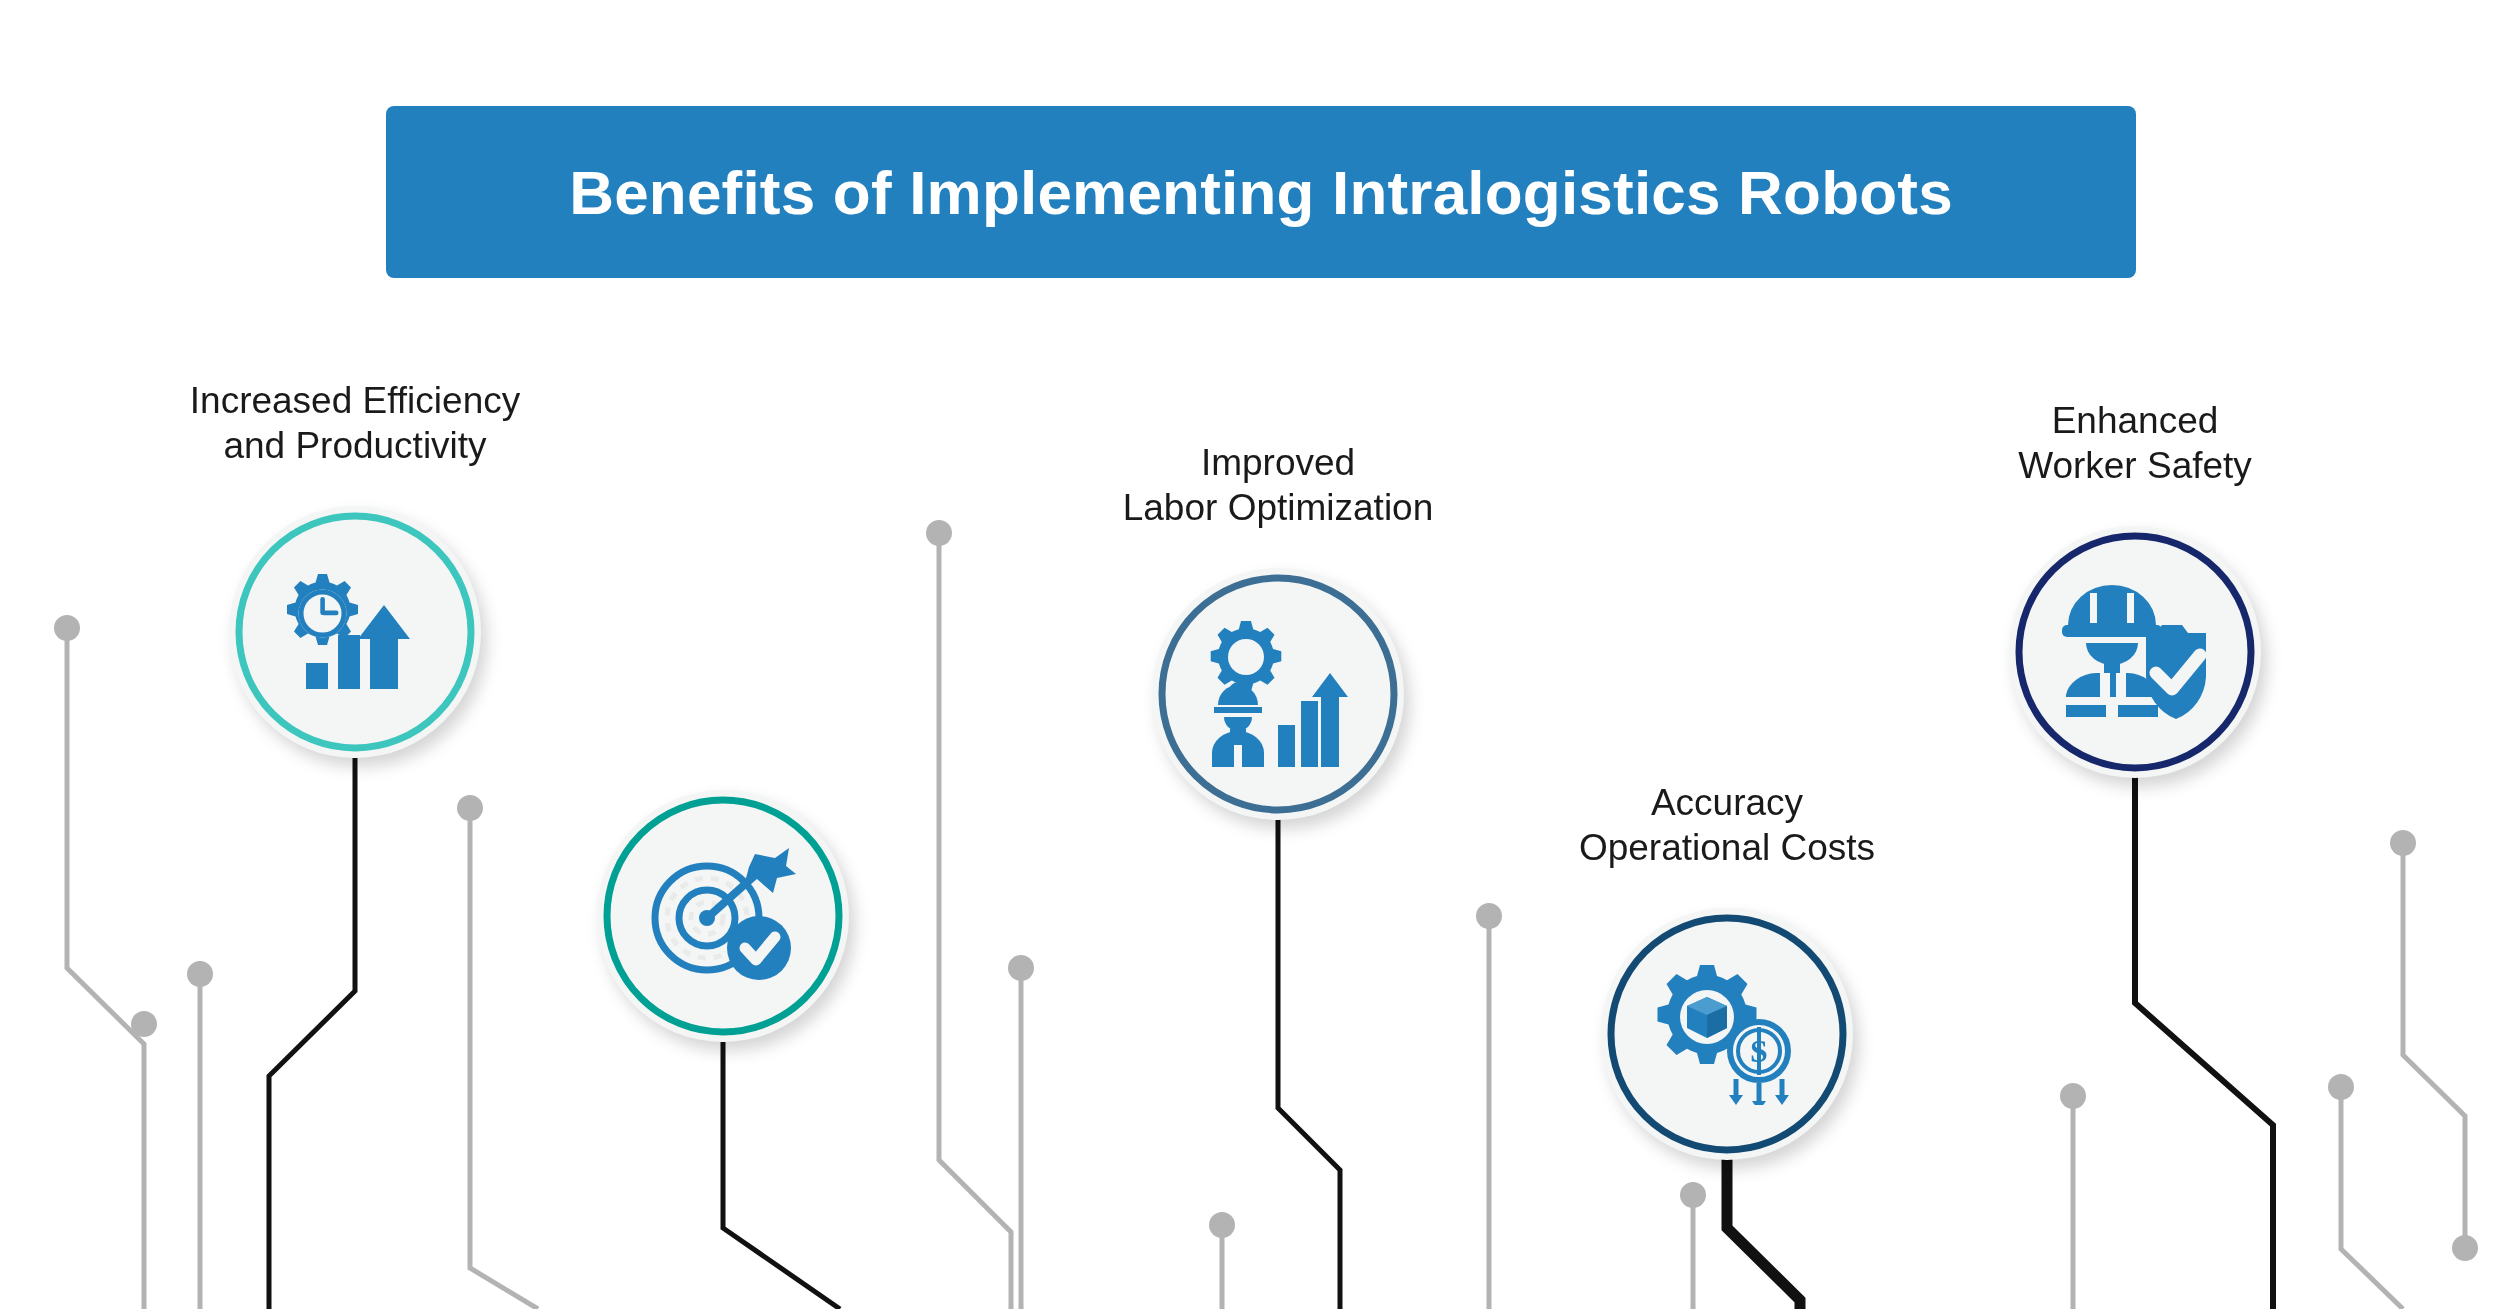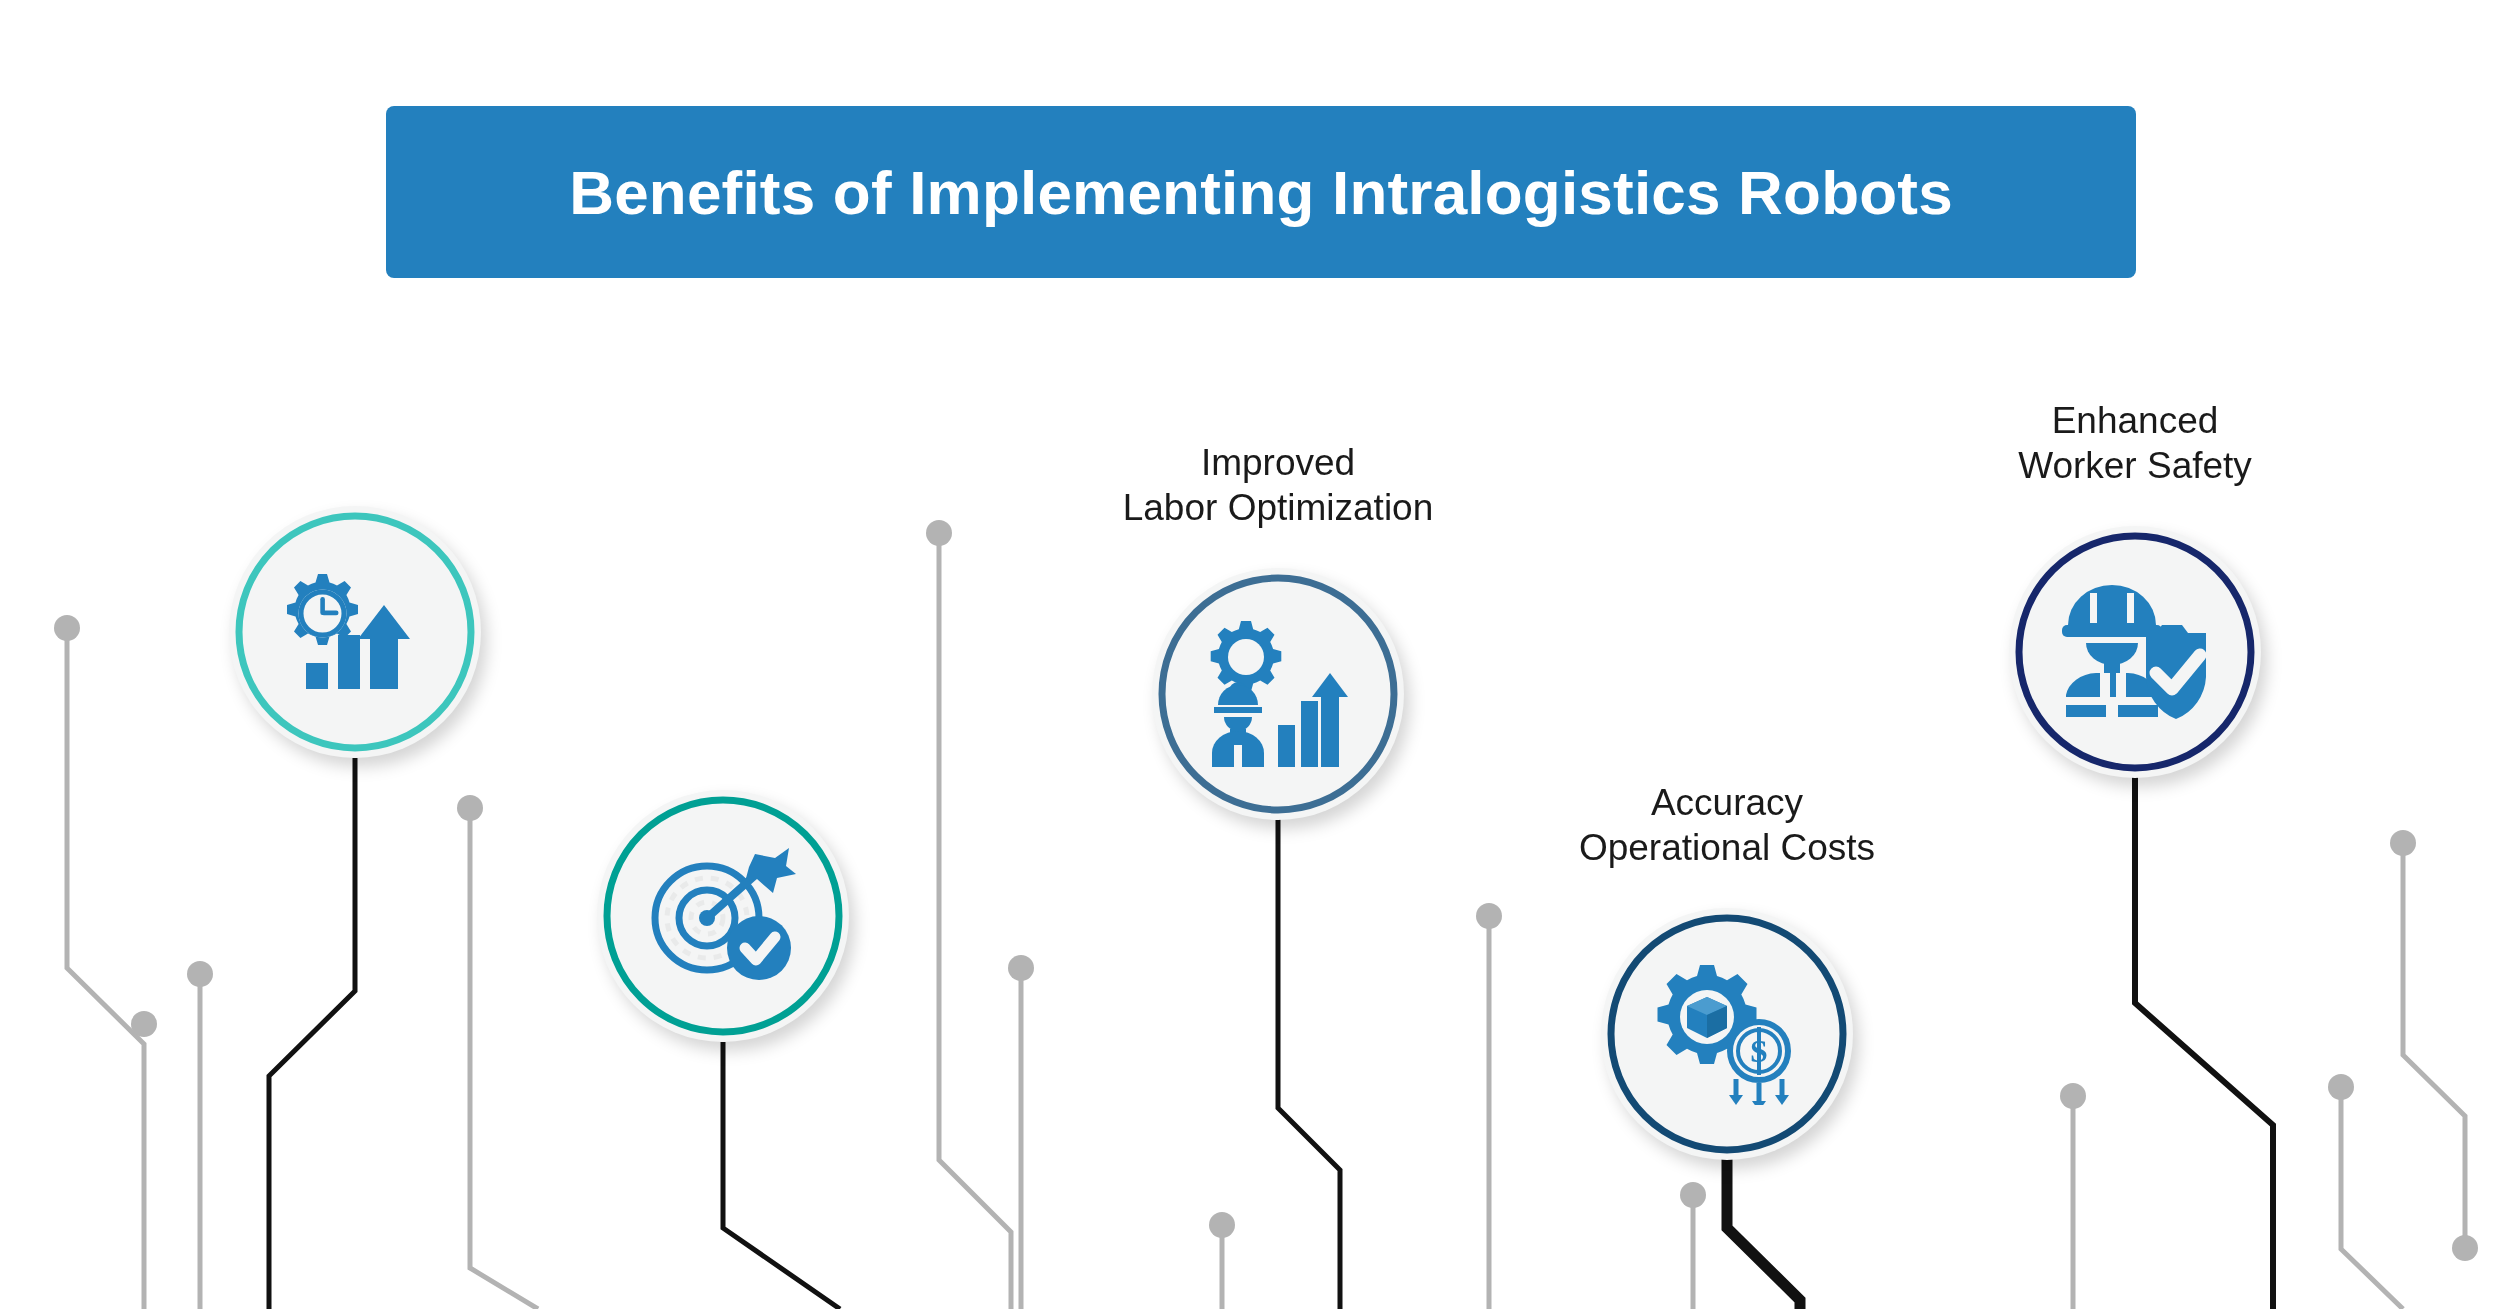--- a/index.html
+++ b/index.html
@@ -119,20 +119,22 @@
       <path d="M 1727 1142 L 1727 1228 L 1800 1300 L 1800 1309" stroke-width="11"></path>
       <path d="M 2135 758 L 2135 1003 L 2273 1125 L 2273 1309" stroke-width="6"></path>
     </g>
   </svg>
 
   <div id="title-banner">
     <span class="title-text">Benefits of Implementing Intralogistics Robots</span>
   </div>
 
   <div class="node" style="left:75px; top:378px; width:560px; height:390px;">
+    <div class="node-label" style="top:0px;">Increased Efficiency
+and Productivity</div>
     <div class="node-circle" style="left:154px; top:128px; width:252px; height:252px;">
       <svg width="252" height="252" viewBox="0 0 252 252" style="position:absolute;left:0;top:0;" xmlns="http://www.w3.org/2000/svg">
         <circle cx="126" cy="126" r="116" fill="none" stroke="#3dc6bd" stroke-width="7"></circle>
       </svg>
       <svg class="node-icon" width="150" height="122" viewBox="0 0 150 122" xmlns="http://www.w3.org/2000/svg">
         <g fill="#2380be">
           <path d="M38 3 l9 0 l2.5 8.5 a33 33 0 0 1 7.5 3.1 l7.6-4.6 l6.4 6.4 l-4.6 7.6 a33 33 0 0 1 3.1 7.5 l8.5 2.5 l0 9 l-8.5 2.5 a33 33 0 0 1-3.1 7.5 l4.6 7.6 l-6.4 6.4 l-7.6-4.6 a33 33 0 0 1-7.5 3.1 l-2.5 8.5 l-9 0 l-2.5-8.5 a33 33 0 0 1-7.5-3.1 l-7.6 4.6 l-6.4-6.4 l4.6-7.6 a33 33 0 0 1-3.1-7.5 l-8.5-2.5 l0-9 l8.5-2.5 a33 33 0 0 1 3.1-7.5 l-4.6-7.6 l6.4-6.4 l7.6 4.6 a33 33 0 0 1 7.5-3.1 z"></path>
           <circle cx="42.5" cy="42.5" r="24" fill="#f4f5f5"></circle>
           <circle cx="42.5" cy="42.5" r="21.5" fill="none" stroke="#2380be" stroke-width="5"></circle>
           <rect x="40.3" y="26" width="4.6" height="18" rx="2.2"></rect>

